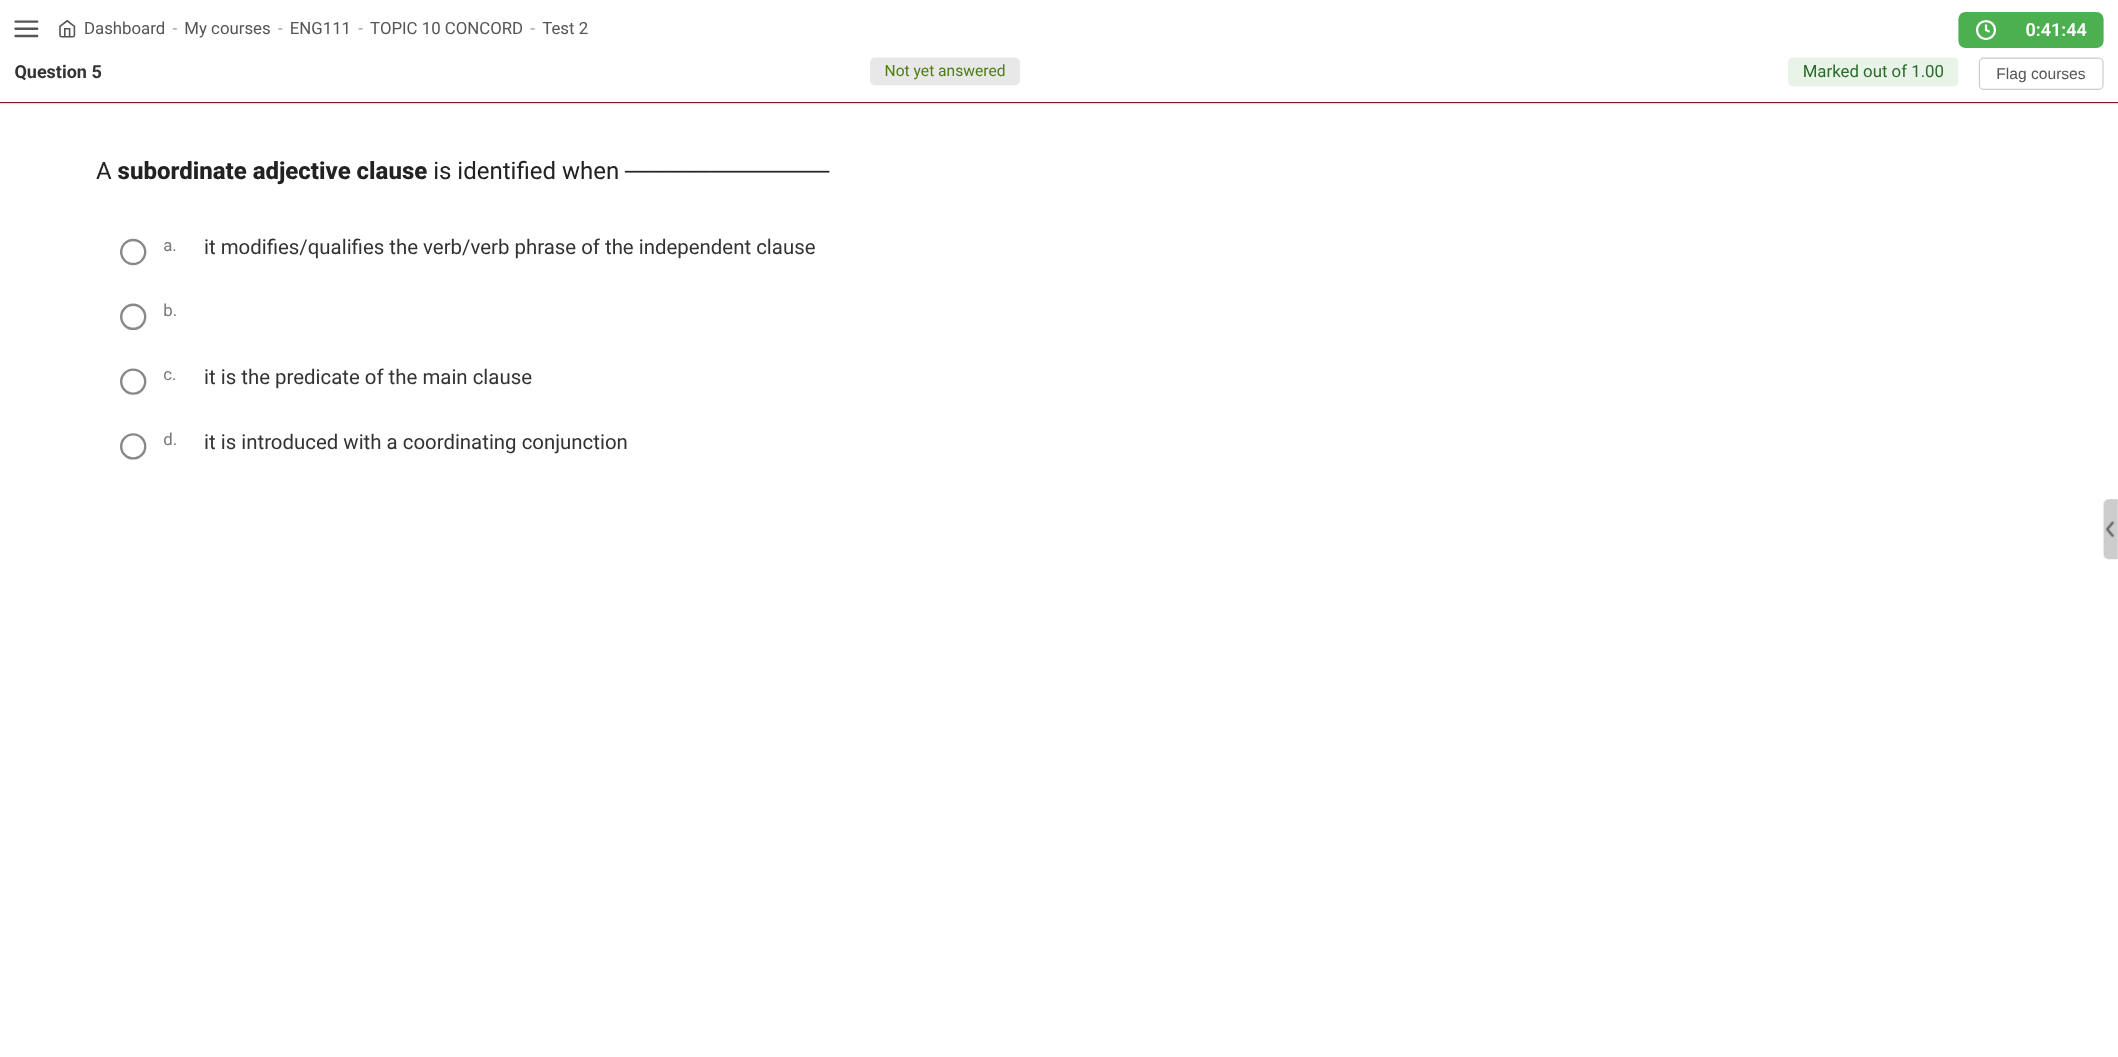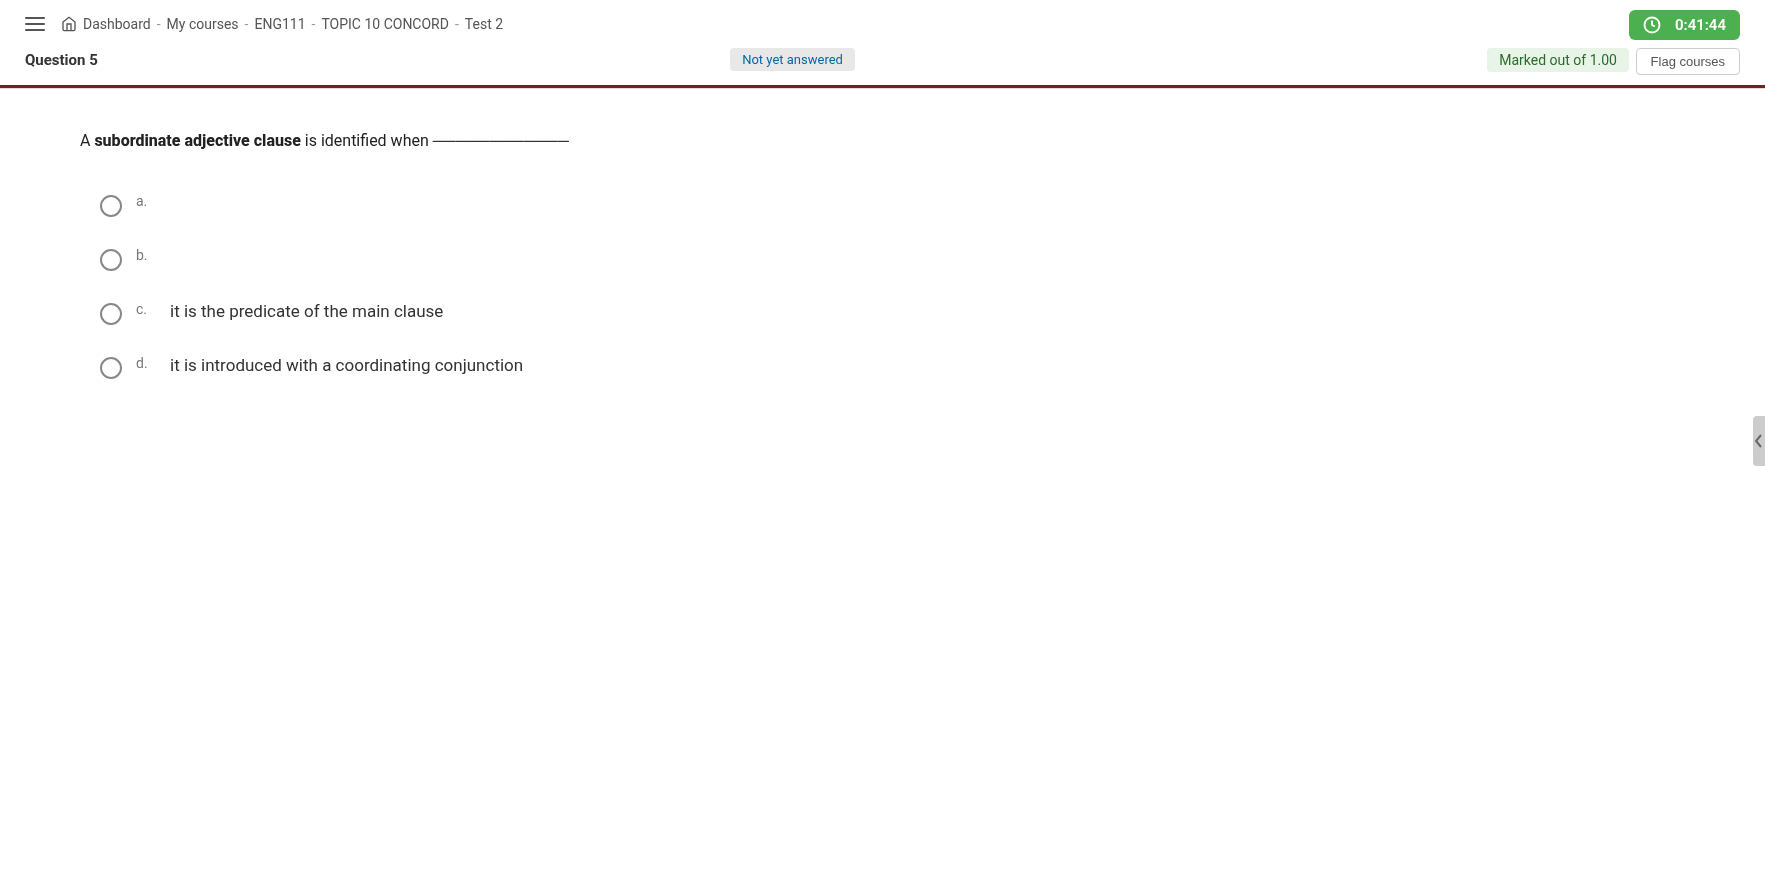--- a/index.html
+++ b/index.html
@@ -11,22 +11,22 @@
     body {
       font-family: -apple-system, BlinkMacSystemFont, 'Segoe UI', Roboto, Arial, sans-serif;
       background: #f5f5f5;
       color: #333;
       width: 1765px;
       min-height: 881px;
     }
 
     .top-bar {
       background: #fff;
-      border-bottom: 3px solid #7f1d1d;
-      padding: 10px 25px;
+      border-bottom: 1px solid #7f1d1d;
+      padding: 10px 12px;
       display: flex;
       align-items: center;
       justify-content: space-between;
     }
 
     .breadcrumb-row {
       display: flex;
       align-items: center;
       gap: 6px;
       font-size: 14px;
@@ -63,39 +63,39 @@
 
     .timer-badge {
       background: #4CAF50;
       color: white;
       padding: 6px 14px;
       border-radius: 6px;
       font-size: 15px;
       font-weight: 600;
       display: flex;
       align-items: center;
-      gap: 14px;
+      gap: 24px;
     }
 
     .question-meta-row {
       display: flex;
       align-items: center;
       gap: 12px;
       margin-top: 8px;
       justify-content: space-between;
     }
 
     .question-label {
       font-weight: 700;
       font-size: 15px;
     }
 
     .badge-not-answered {
       background: #e8e8e8;
-      color: #0369a1;
+      color: #4d7c0f;
       padding: 4px 12px;
       border-radius: 4px;
       font-size: 13px;
     }
 
     .badge-marked {
       background: #e8f4e8;
       color: #2a6b2a;
       padding: 4px 12px;
       border-radius: 4px;
@@ -119,21 +119,21 @@
       margin: 0;
     }
 
     .main-content {
       background: #fff;
       padding: 40px 80px 40px 80px;
       min-height: 780px;
     }
 
     .question-text {
-      font-size: 16px;
+      font-size: 20px;
       color: #222;
       margin-bottom: 40px;
       line-height: 1.5;
     }
 
     .question-text strong {
       font-weight: 800;
     }
 
     .options-list {
@@ -248,20 +248,21 @@
 
 <div class="main-content">
   <div class="question-text">
     A <strong>subordinate adjective clause</strong> is identified when ────────────
   </div>
 
   <ul class="options-list">
     <li class="option-item">
       <div class="radio-circle"></div>
       <span class="option-letter">a.</span>
+      <span class="option-text">it modifies/qualifies the verb/verb phrase of the independent clause</span>
     </li>
     <li class="option-item">
       <div class="radio-circle"></div>
       <span class="option-letter">b.</span>
     </li>
     <li class="option-item">
       <div class="radio-circle"></div>
       <span class="option-letter">c.</span>
       <span class="option-text">it is the predicate of the main clause</span>
     </li>

